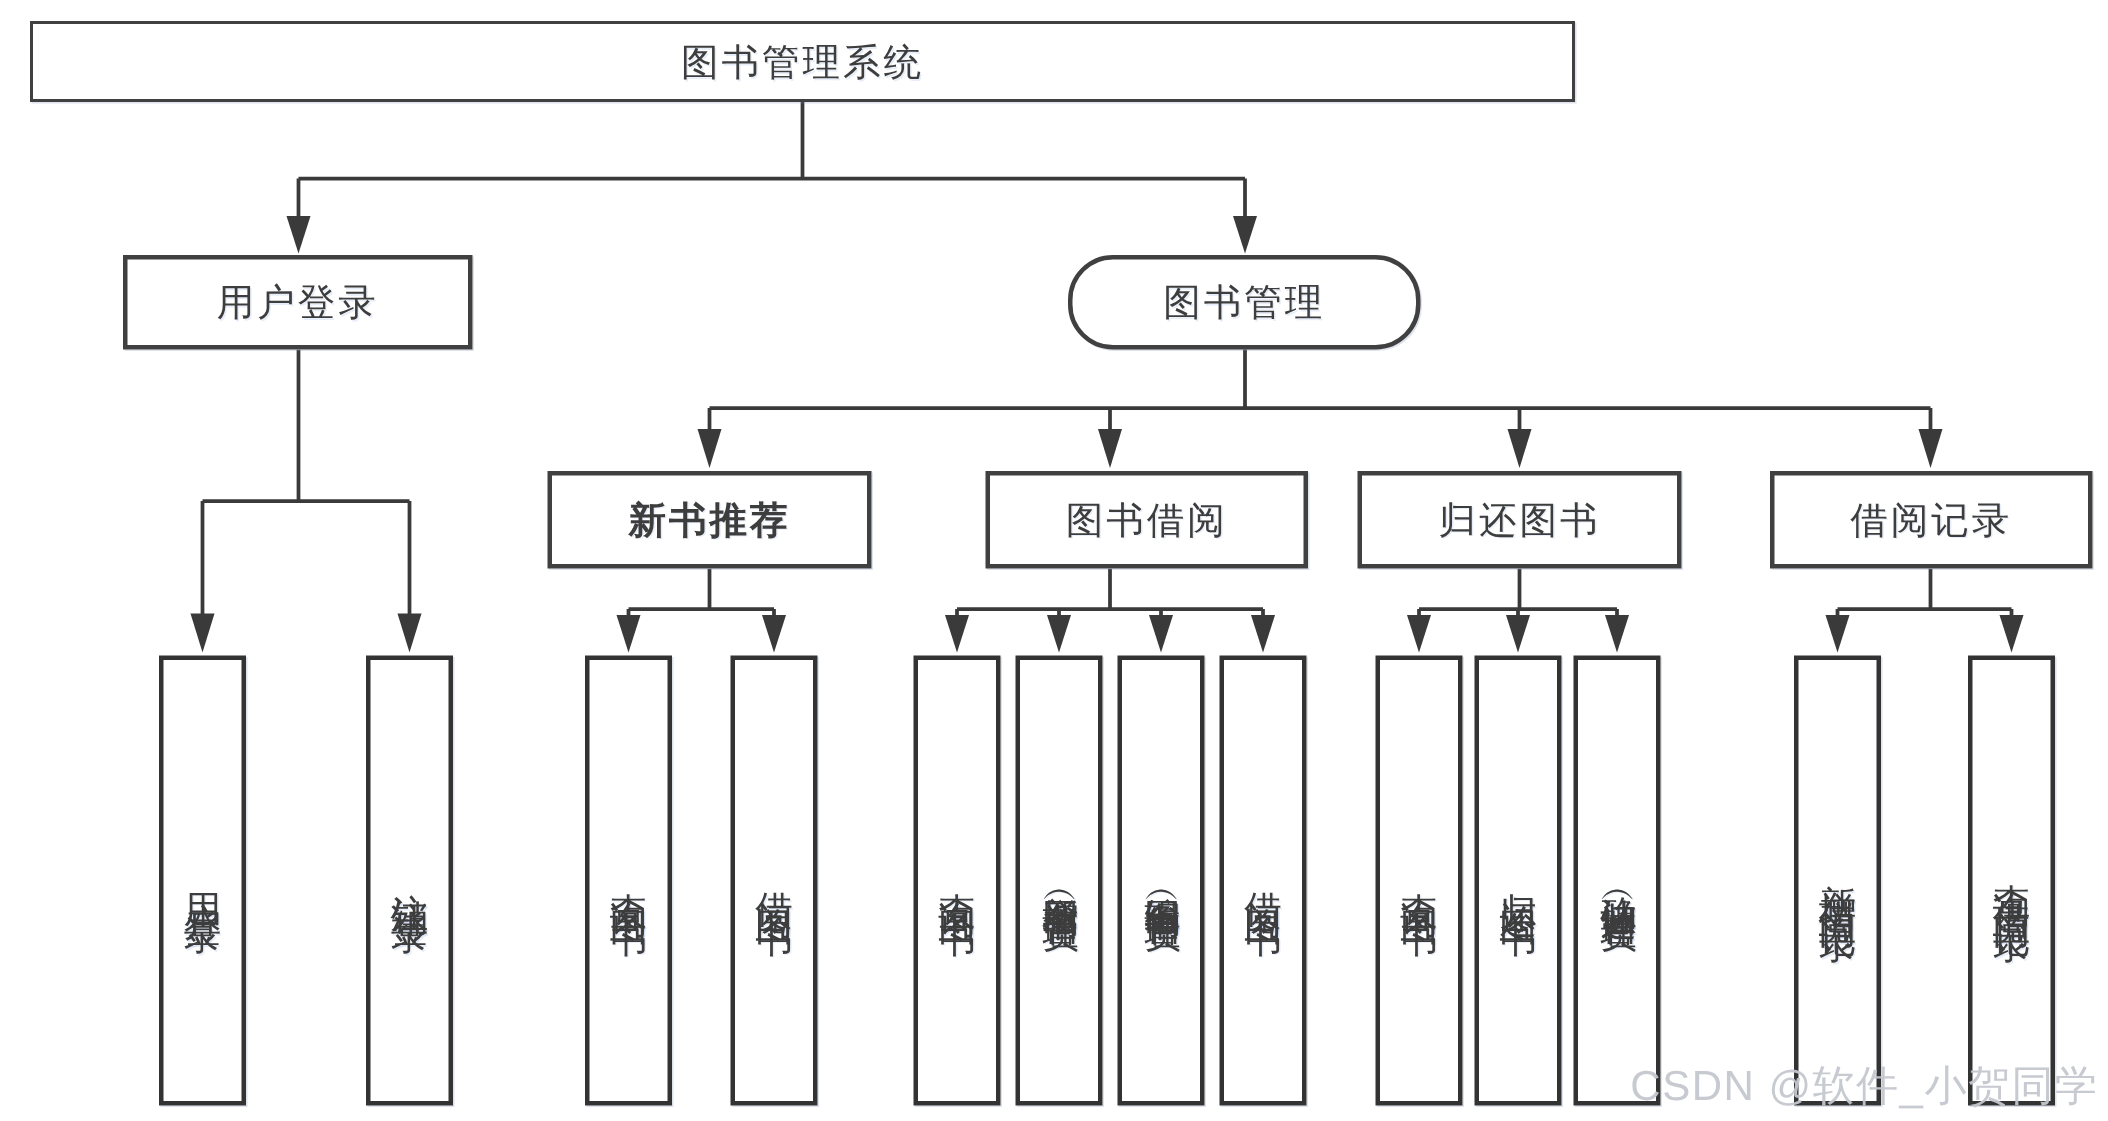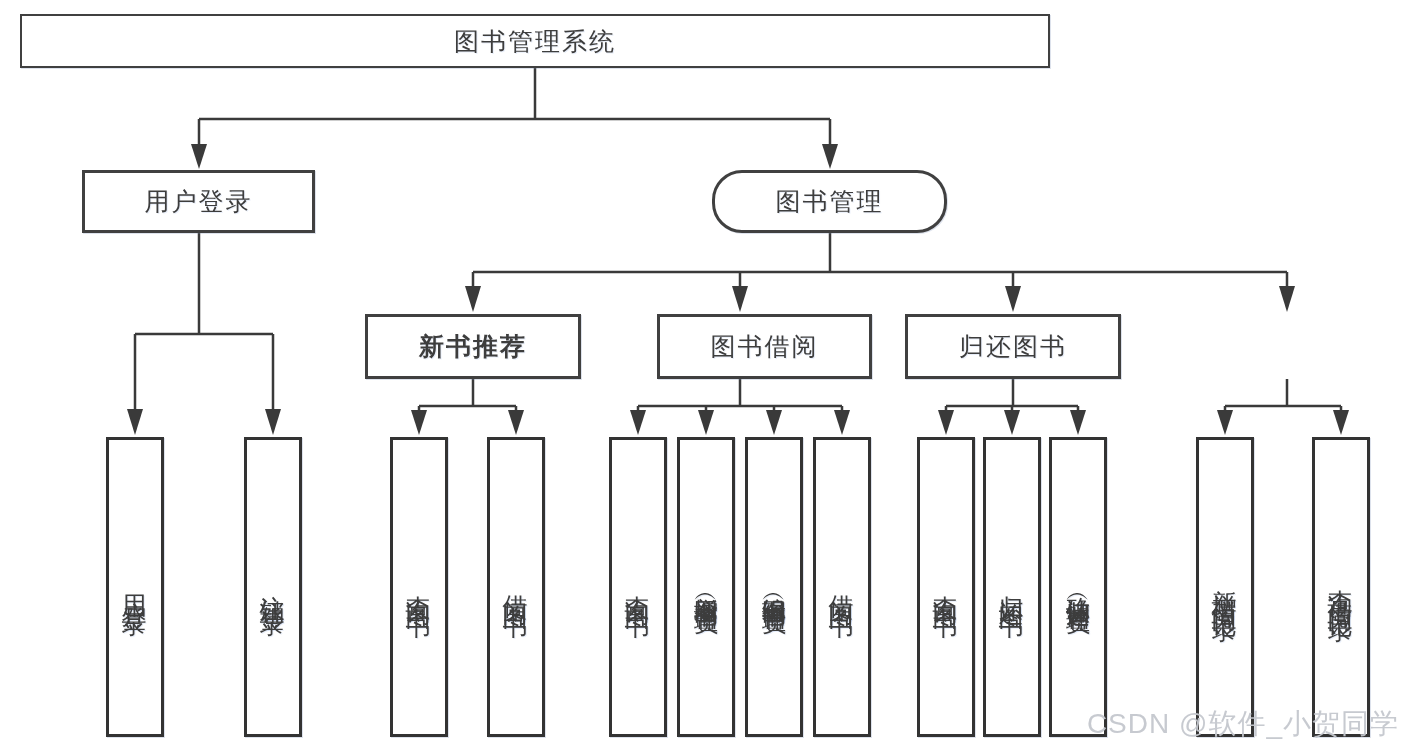--- a/index.html
+++ b/index.html
@@ -120,20 +120,21 @@
   </svg>
 
   <div class="box root" style="left:20px; top:14px; width:1030px; height:54px;">图书管理系统</div>
 
   <div class="box" style="left:82px; top:170px; width:233px; height:63px;">用户登录</div>
   <div class="box" style="left:712px; top:170px; width:235px; height:63px;border-radius:30px;">图书管理</div>
 
   <div class="box" style="left:365px; top:314px; width:216px; height:65px;font-weight:bold;">新书推荐</div>
   <div class="box" style="left:633px; top:314px; width:215px; height:65px;margin-left:24px;">图书借阅</div>
   <div class="box" style="left:905px; top:314px; width:216px; height:65px;">归还图书</div>
+  <div class="box" style="left:1180px; top:314px; width:215px; height:65px;">借阅记录</div>
 
   <div class="vbox" style="left:106px;">用户登录</div>
   <div class="vbox" style="left:244px;">注销登录</div>
 
   <div class="vbox" style="left:390px;">查询图书</div>
   <div class="vbox" style="left:487px;">借阅图书</div>
 
   <div class="vbox" style="left:609px;">查询图书</div>
   <div class="vbox tight" style="left:677px;">新增图书（管理员）</div>
   <div class="vbox tight" style="left:745px;">编辑图书（管理员）</div>

